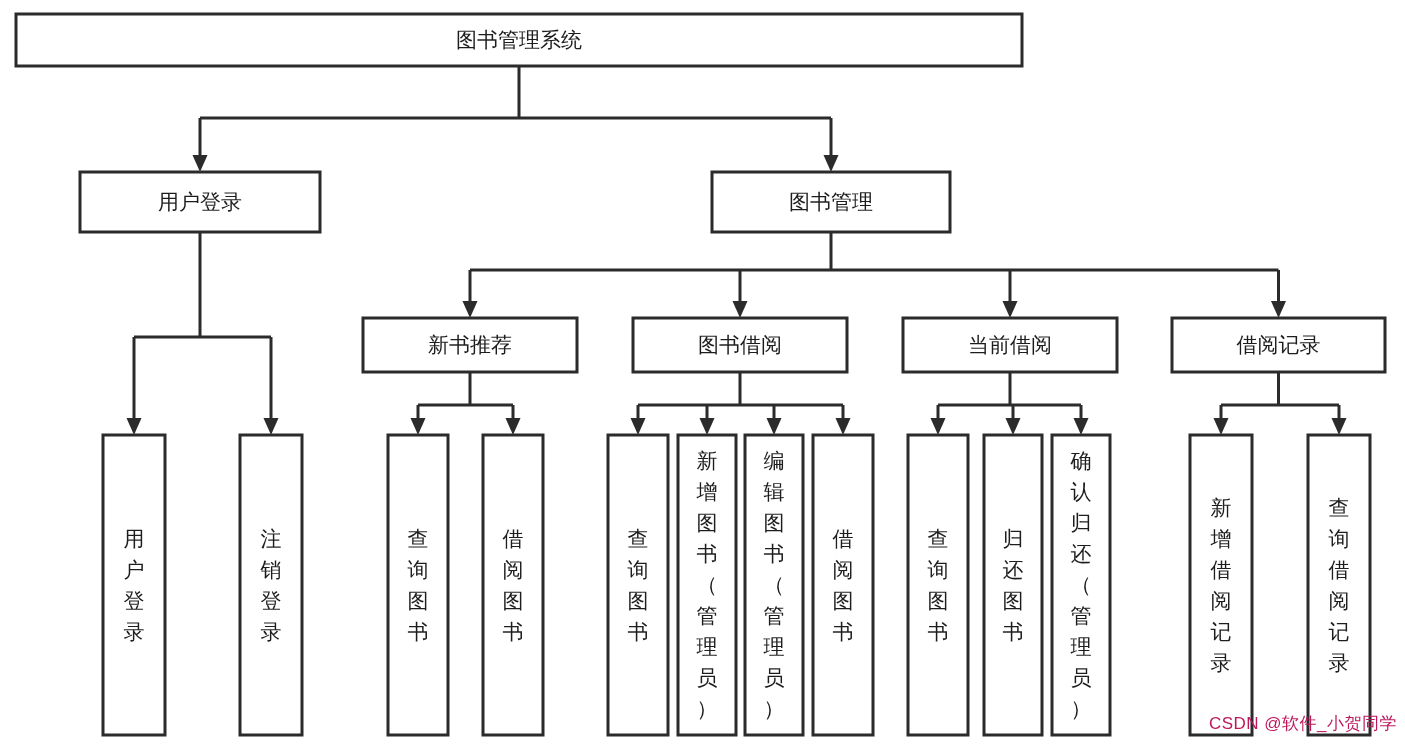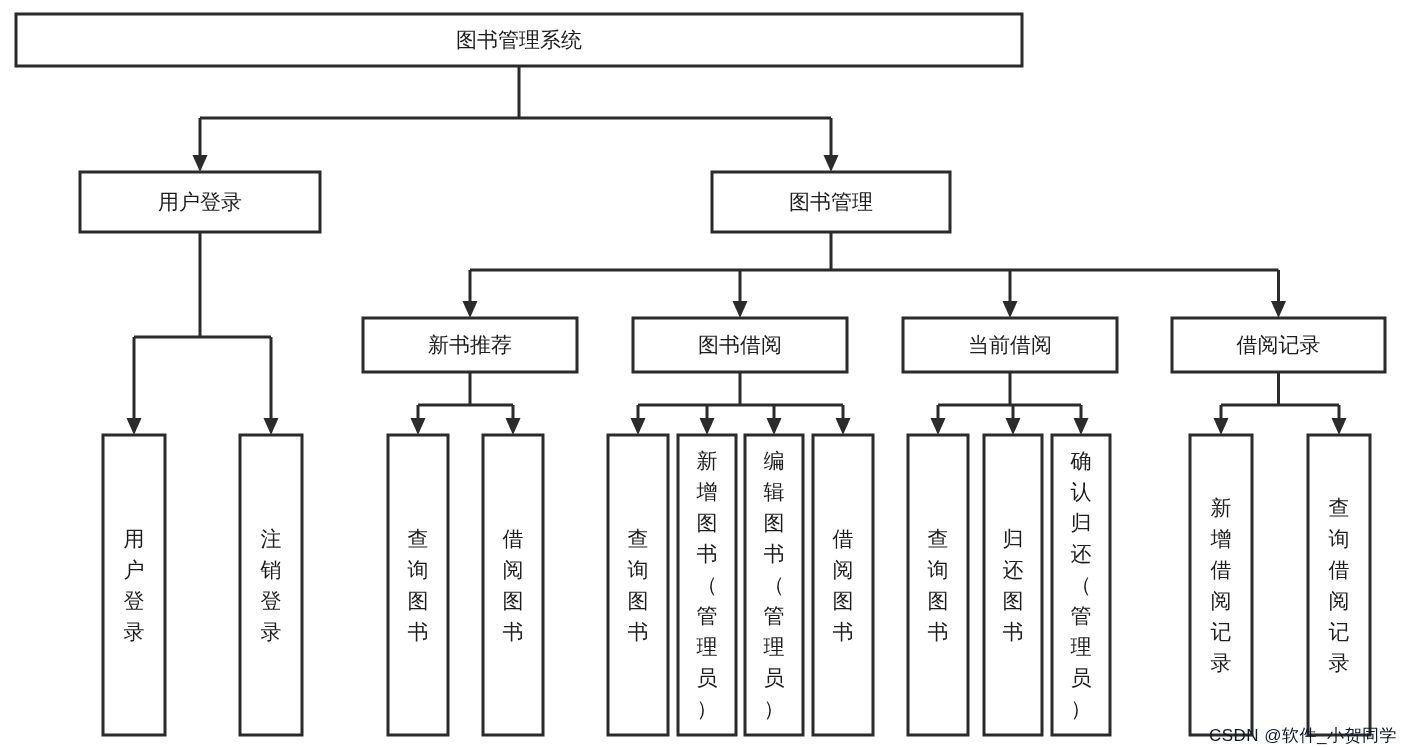--- a/index.html
+++ b/index.html
@@ -45,24 +45,24 @@
   .node-label-h {
     font-family: "Liberation Sans", "DejaVu Sans", sans-serif;
     font-size: 21px;
     fill: #1d1d1d;
     text-anchor: middle;
     dominant-baseline: middle;
   }
   .watermark {
     position: absolute;
     right: 8px;
-    bottom: 0;
+    bottom: 12px;
     font-family: "Liberation Sans", "DejaVu Sans", sans-serif;
     font-size: 17px;
-    color: #0f172a;
+    color: #be185d;
     letter-spacing: 0.5px;
     white-space: nowrap;
     pointer-events: none;
   }
 </style>
 </head>
 <body>
 
 <div id="diagram-root">
   <svg id="flowchart" viewBox="0 0 1405 747">

